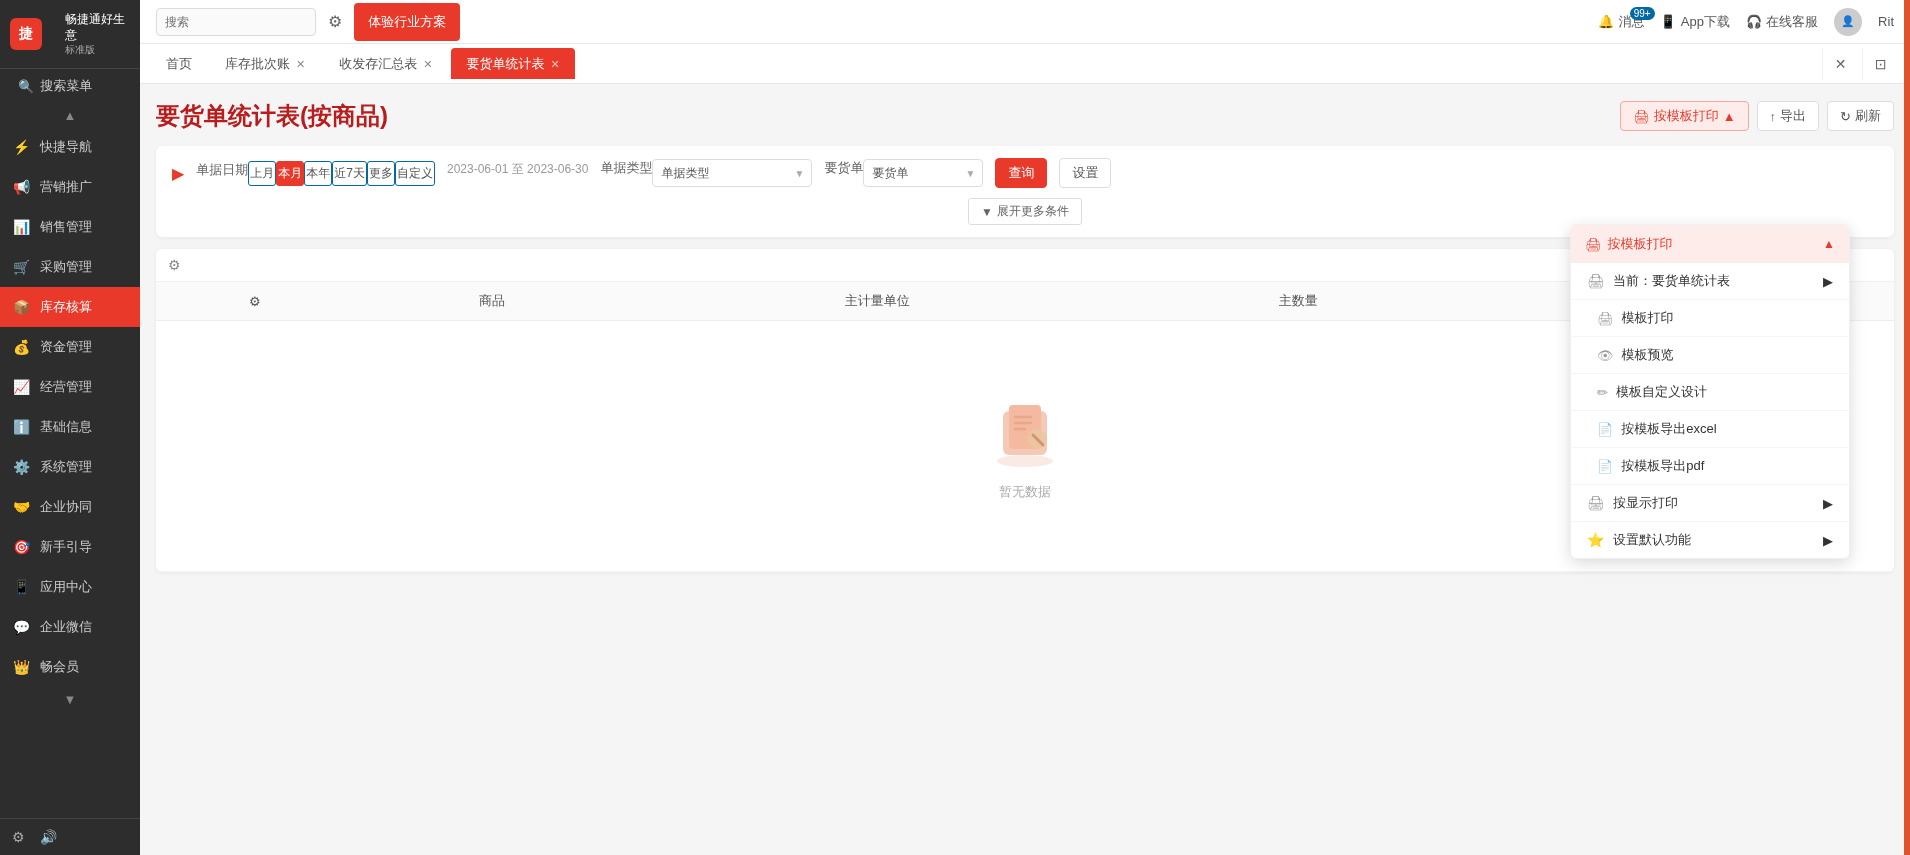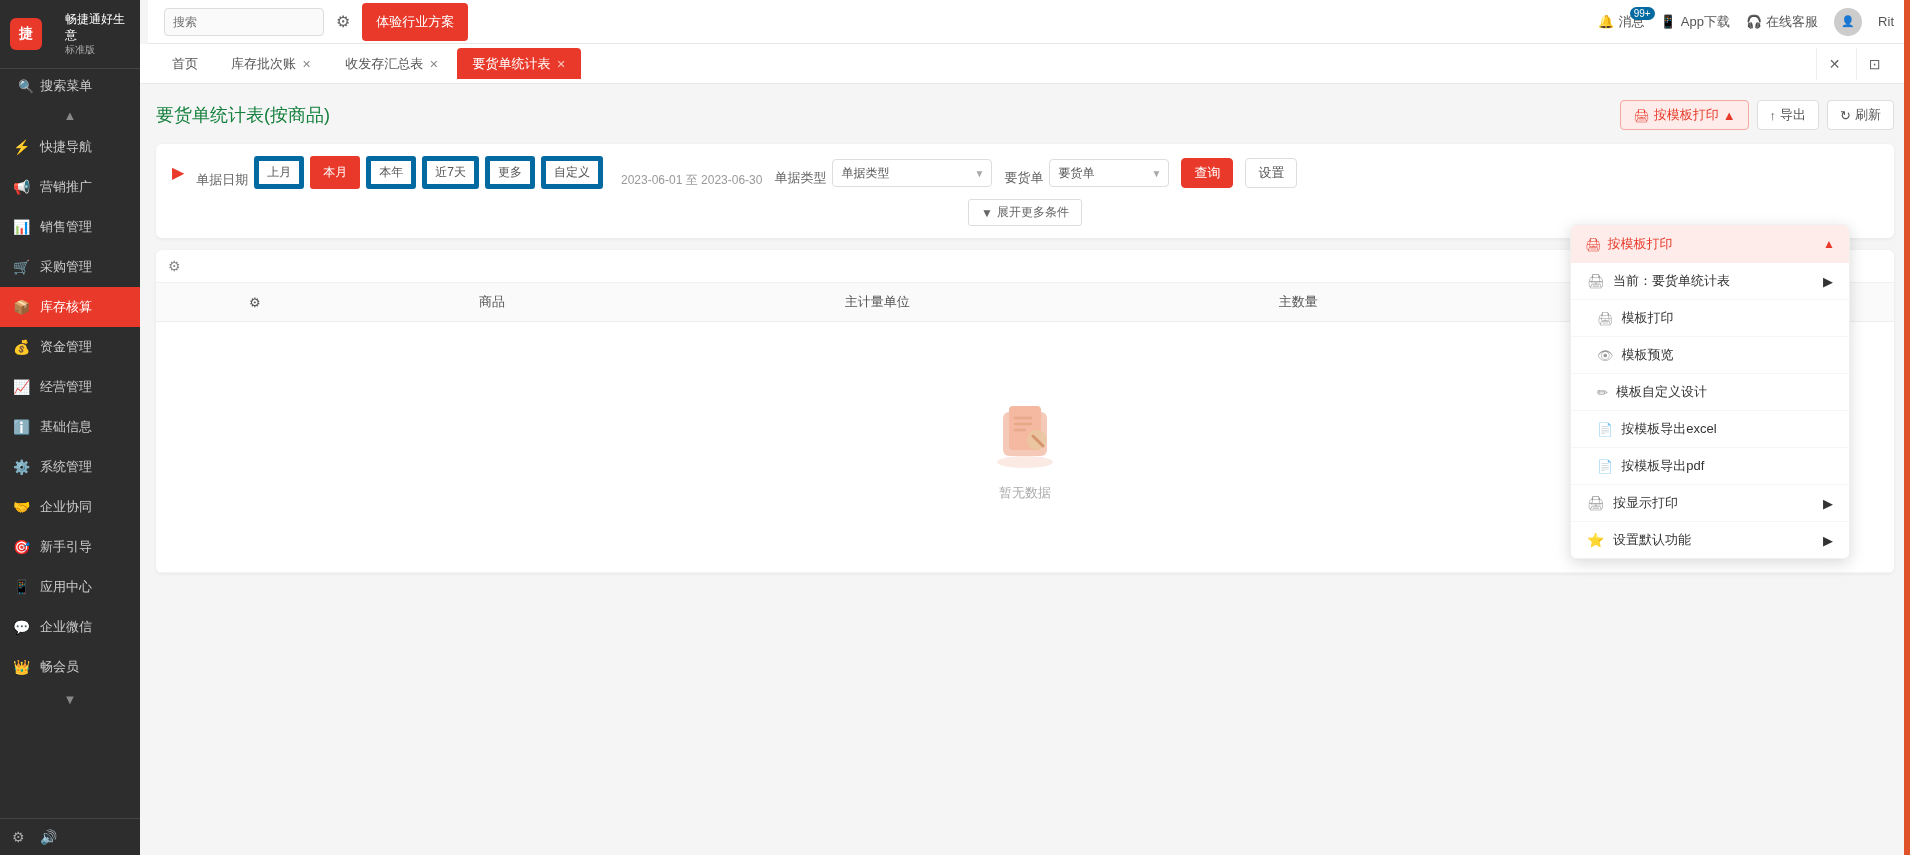--- a/index.html
+++ b/index.html
@@ -74,21 +74,20 @@
     
     .topbar {
       background: white;
       height: 44px;
       display: flex;
       align-items: center;
       padding: 0 16px;
       border-bottom: 1px solid #e8e8e8;
       gap: 12px;
       flex-shrink: 0;
-      margin-left: 8px;
     }
     .topbar-search {
       width: 160px;
       height: 28px;
       border: 1px solid #ddd;
       border-radius: 4px;
       padding: 0 8px;
       font-size: 12px;
       color: #999;
       background: #fafafa;
@@ -119,21 +118,21 @@
     }
     .topbar-avatar { width: 28px; height: 28px; border-radius: 50%; background: #ccc; display: flex; align-items: center; justify-content: center; font-size: 11px; color: #666; }
     .topbar-username { color: #555; font-size: 13px; }
 
     
     .tabs {
       background: white;
       height: 40px;
       display: flex;
       align-items: center;
-      padding: 0 18px;
+      padding: 0 12px;
       border-bottom: 1px solid #e8e8e8;
       gap: 4px;
       flex-shrink: 0;
     }
     .tab {
       display: flex; align-items: center;
       padding: 6px 14px;
       border-radius: 4px 4px 0 0;
       cursor: pointer;
       font-size: 13px;
@@ -162,21 +161,21 @@
       position: relative;
       background: #f5f5f5;
     }
     .page-content::-webkit-scrollbar { width: 6px; }
     .page-content::-webkit-scrollbar-thumb { background: #ccc; border-radius: 3px; }
 
     .page-header {
       display: flex; align-items: center; justify-content: space-between;
       margin-bottom: 14px;
     }
-    .page-title { font-size: 18px; font-weight: normal; color: #15803d; }
+    .page-title { font-size: 24px; font-weight: bold; color: #b91c1c; }
 
     .page-actions { display: flex; align-items: center; gap: 8px; }
     .action-btn {
       display: flex; align-items: center; gap: 4px;
       padding: 5px 12px;
       border: 1px solid #ddd;
       border-radius: 4px;
       background: white;
       cursor: pointer;
       font-size: 13px;
@@ -187,25 +186,25 @@
 
     
     .filter-bar {
       background: white;
       border-radius: 6px;
       padding: 12px 16px;
       margin-bottom: 12px;
       box-shadow: 0 1px 4px rgba(0,0,0,0.06);
     }
     .filter-row { display: flex; align-items: center; gap: 12px; flex-wrap: wrap; }
-    .filter-item { display: flex; align-items: flex-end; gap: 6px; }
+    .filter-item { display: flex; align-items: flex-start; }
     .filter-label { color: #666; font-size: 13px; white-space: nowrap; }
     .date-btn {
-      padding: 3px 8px;
-      border: 5px solid #0369a1;
+      padding: 3px 1px;
+      border: 1px solid #0369a1;
       border-radius: 3px;
       background: white;
       cursor: pointer;
       font-size: 12px;
       color: #555;
     }
     .date-btn.active { background: #e8392a; color: white; border-color: #e8392a; }
     .date-range { font-size: 12px; color: #999; margin-left: 12px; }
     .filter-select {
       height: 28px;

